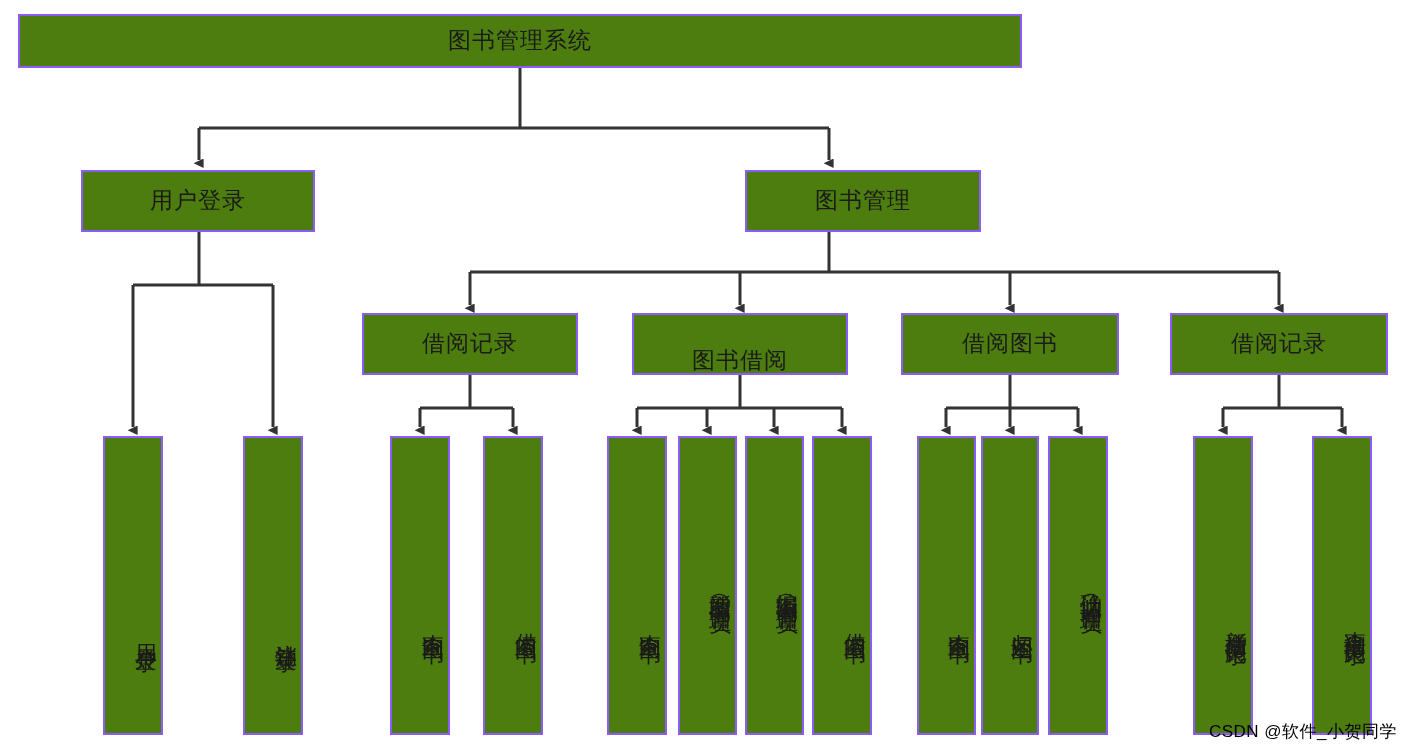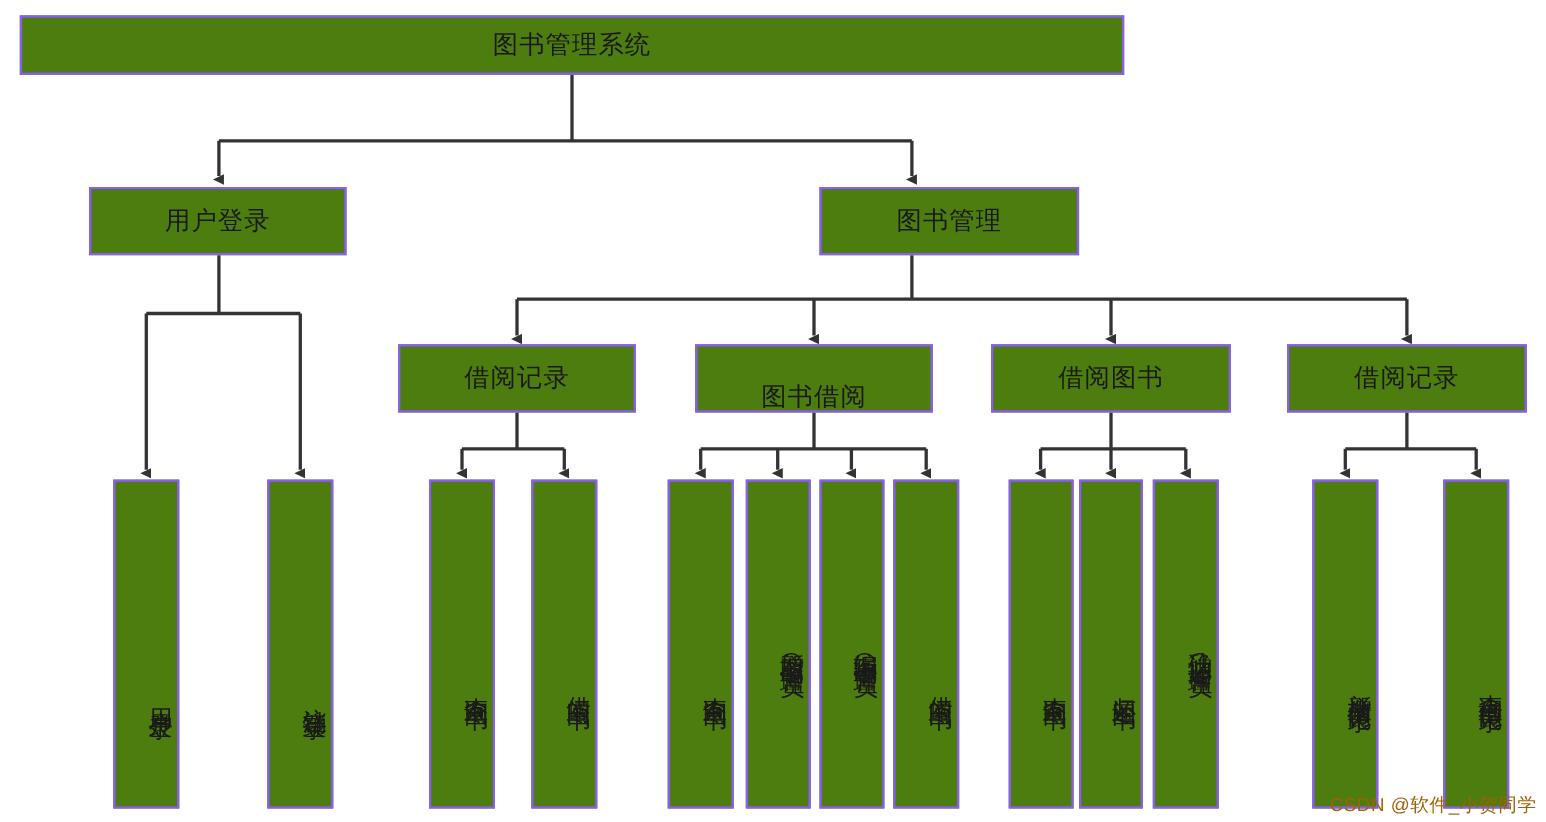--- a/index.html
+++ b/index.html
@@ -58,21 +58,21 @@
   }
   .node-label {
     display: block;
     white-space: nowrap;
   }
   #watermark {
     position: absolute;
     right: 8px;
     bottom: 4px;
     font-size: 17px;
-    color: #a16207;
+    color: #000000;
     letter-spacing: 0.5px;
     white-space: nowrap;
   }
 </style>
 </head>
 <body>
 
 <div id="diagram-root">
 
   <svg id="edges-layer" viewBox="0 0 1405 747" width="1405" height="747" xmlns="http://www.w3.org/2000/svg">

